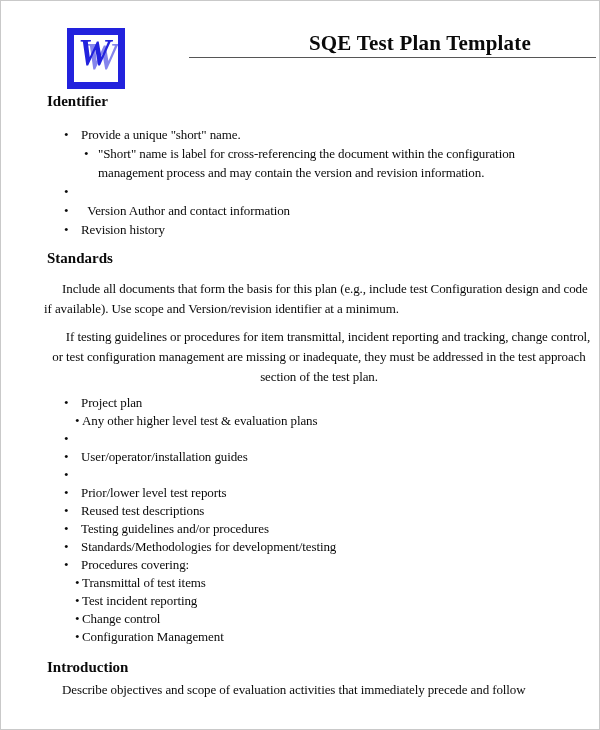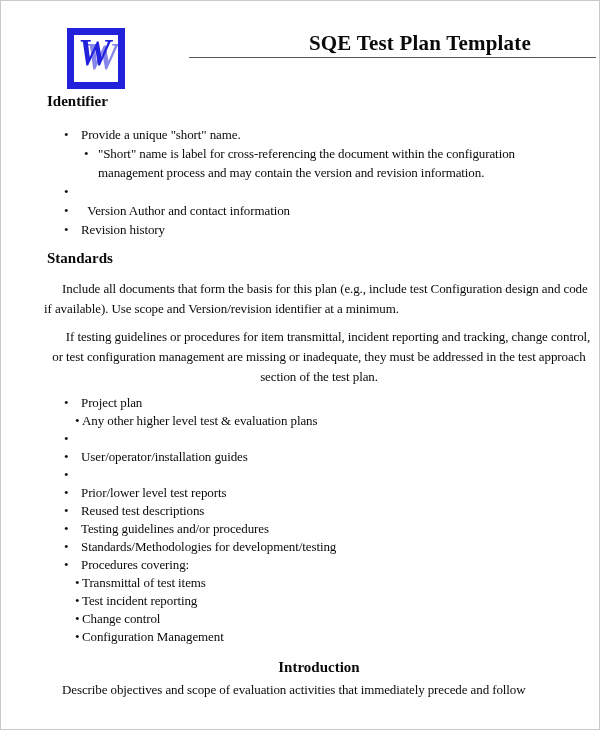--- a/index.html
+++ b/index.html
@@ -58,21 +58,21 @@
   
   .content { padding: 0 5px 0 43px; font-size: 13px; letter-spacing: -0.1px; }
   h2 {
     margin: 3px;
     font-size: 15px;
     font-weight: bold;
     line-height: 18px;
     letter-spacing: 0;
   }
   .h2-references { margin-top: 10px; }
-  .h2-introduction { margin-top: 12px; text-align: center; }
+  .h2-introduction { margin-top: 12px; }
 
   .para {
     margin: 12px 0 0 0;
     line-height: 20px;
     text-indent: 18px;
   }
   .para.second { margin-top: 8px; text-align: center; }
   .para.intro { margin-top: 4px; }
 
   ul.list { list-style: none; margin: 0; padding: 0; line-height: 19px; }

